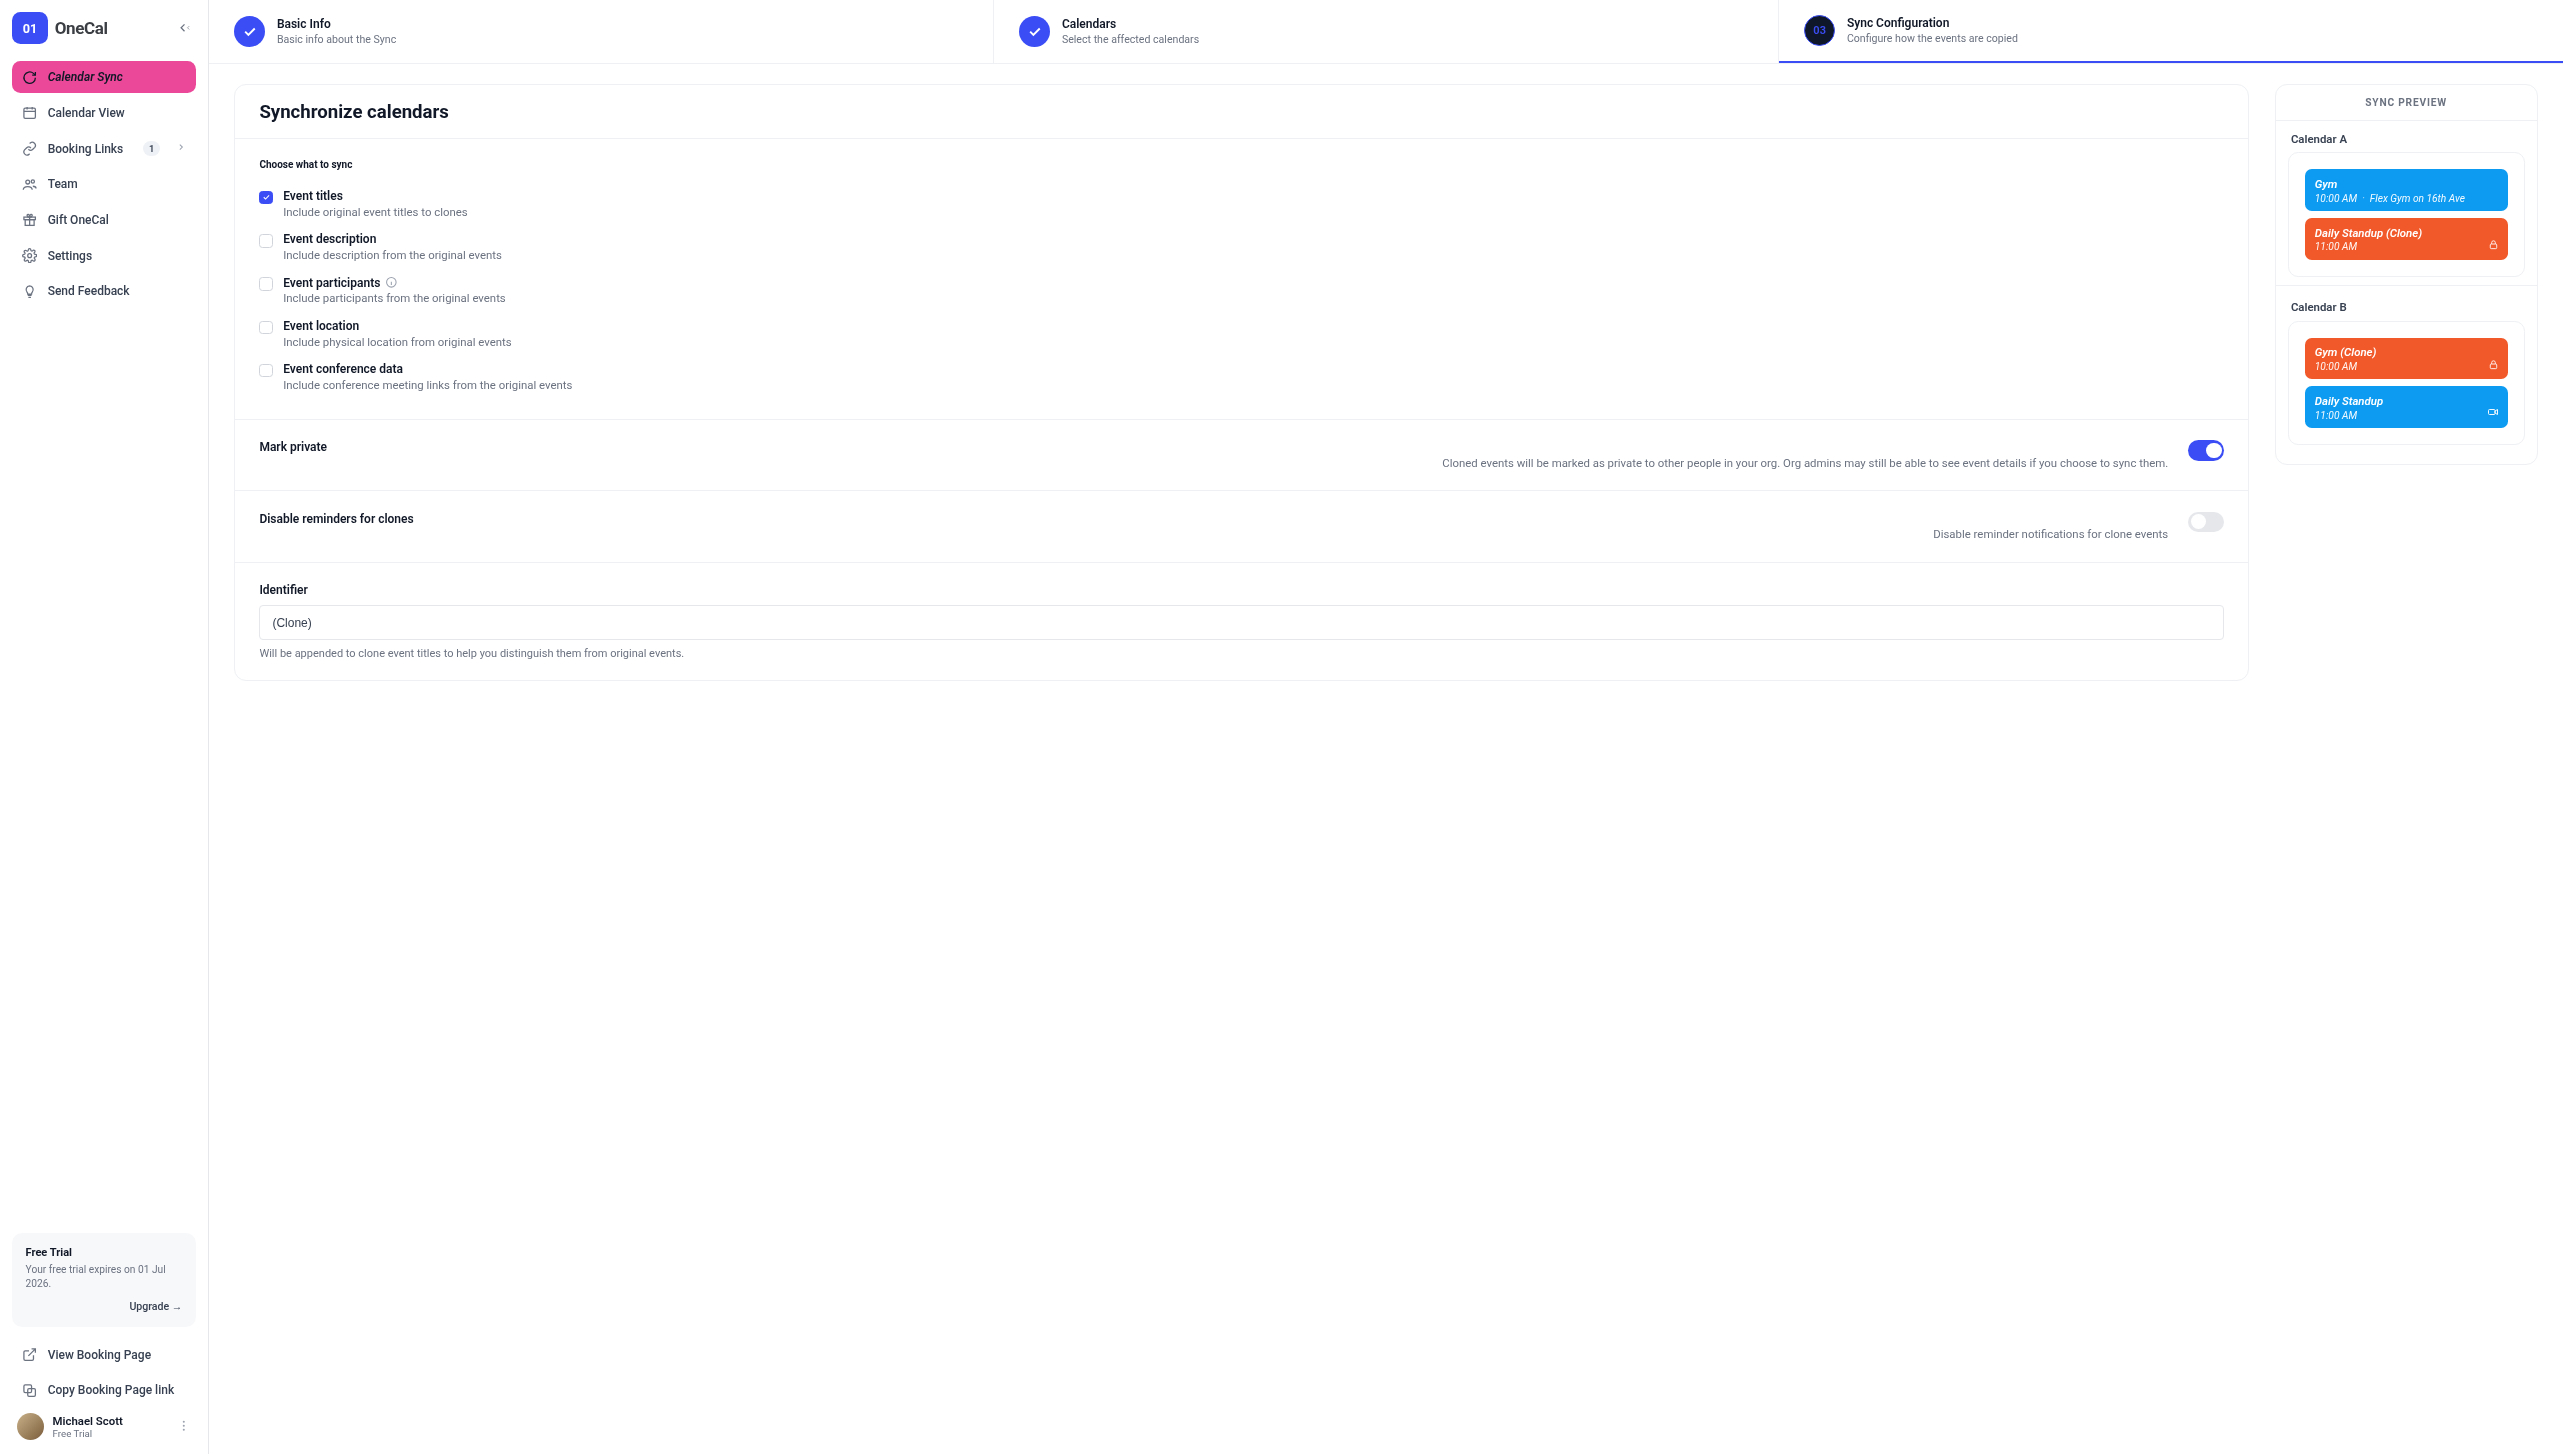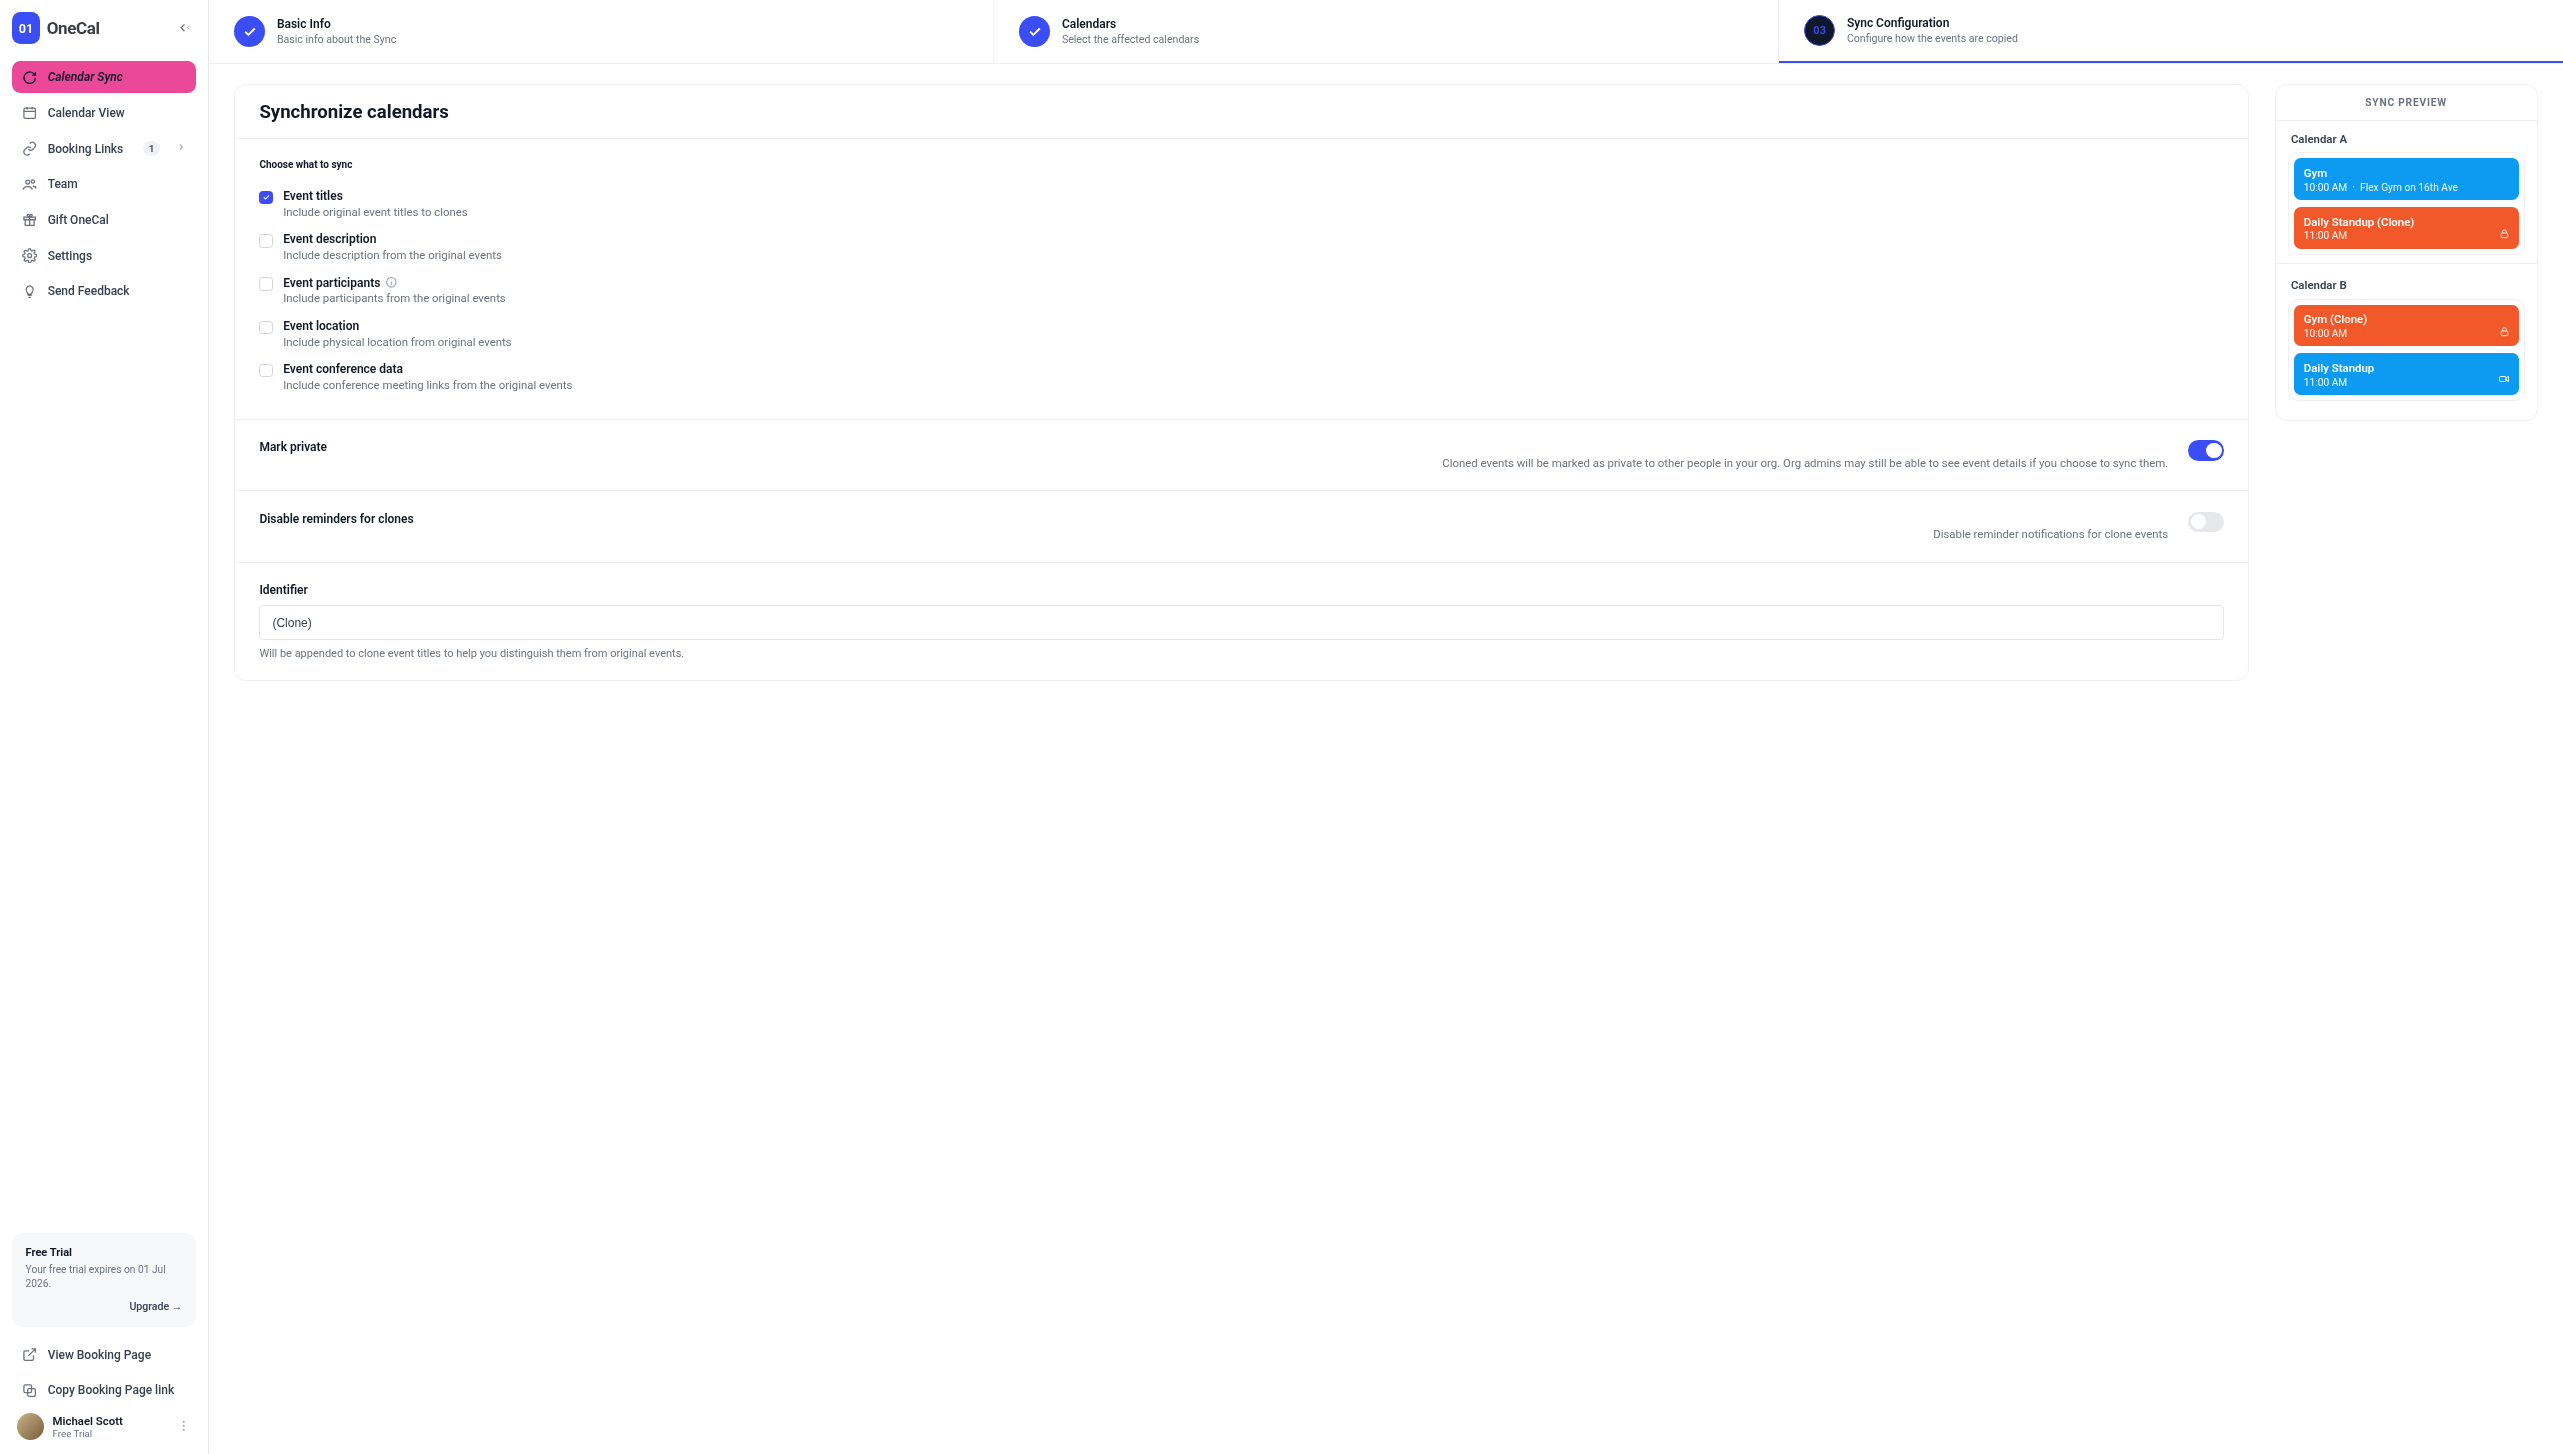--- a/index.html
+++ b/index.html
@@ -2,21 +2,21 @@
 <html style="font-size:13.6px"><head>
   <meta charset="utf-8">
   <style>
     * { box-sizing: border-box; margin: 0; padding: 0; }
     body { font-family: -apple-system, BlinkMacSystemFont, "Segoe UI", Roboto, sans-serif; background: #fff; color: #111827; font-size: 12px; }
     .app { display: flex; height: 100vh; }
     
     .sidebar { width: 209px; background: #fff; border-right: 0.8px solid #e5e7eb; display: flex; flex-direction: column; padding: 12px 12px; }
     .sidebar-top { display: flex; align-items: center; justify-content: space-between; margin-bottom: 17px; }
     .logo-wrap { display: flex; align-items: center; gap: 6.8px; }
-    .logo-mark { width: 28px; height: 32px; border-radius: 8.5px; background: #3b4ef5; display:flex; align-items:center; justify-content:center; color:#fff; font-weight:700; font-size:12.7px;}
+    .logo-mark { width: 36px; height: 32px; border-radius: 8.5px; background: #3b4ef5; display:flex; align-items:center; justify-content:center; color:#fff; font-weight:700; font-size:12.7px;}
     .logo-text { font-weight:700; font-size:17px; color:#3b3f44; letter-spacing:-0.4px;}
     .collapse-btn { width:24px; height:24px; display:flex; align-items:center; justify-content:center; color:#6b7280; cursor:pointer;}
     .nav { display:flex; flex-direction:column; gap:3.4px; }
     .nav-item { display:flex; align-items:center; gap:10.2px; padding:8.5px 10.2px; border-radius:8.5px; color:#374151; cursor:pointer; font-weight:500;}
     .nav-item.active { background:#ec4899; color:#111827; font-weight:600;font-style:italic;}
     .nav-item .icon { width:15.3px; height:15.3px; display:flex; align-items:center; justify-content:center; color:#6b7280;}
     .nav-item.active .icon { color:#111827;}
     .badge { margin-left:auto; background:#eef1f5; border-radius:847px; font-size:9.3px; padding:1.7px 6px; font-weight:600;}
     .chev { margin-left:5.1px; color:#9ca3af;}
     .sidebar-spacer { flex:1; }
@@ -68,21 +68,21 @@
     .toggle .knob { width:15.3px; height:15.3px; border-radius:847px; background:#fff; position:absolute; top:2.5px; transition:left .2s;}
     .toggle.on { background:#3b4ef5;} .toggle.on .knob { left:18px;}
     .toggle.off { background:#e5e7eb;} .toggle.off .knob { left:2.5px;}
 
     .field-label { font-weight:600; font-size:12px; margin-bottom:8.5px;}
     .text-input { width:100%; border:0.8px solid #e5e7eb; border-radius:4px; padding:9.3px 12px; font-size:12px; color:#374151;}
     .help { font-size:11px; color:#6b7280; margin-top:6.8px;}
 
     
     .cal-label { font-size:11.4px; font-weight:600; color:#374151; padding:10.2px 15.3px 6.8px;}
-    .cal-box { margin:0 12px 8.5px; border:0.8px solid #eef0f3; border-radius:10.2px; padding:5px;}
+    .cal-box { margin:0 12px 8.5px; border:0.8px solid #eef0f3; border-radius:10.2px; padding:16px;font-style:italic;}
     .ev { border-radius:6.8px; padding:7.6px 10.2px; color:#fff; margin-bottom:6.8px; position:relative;}
     .ev:last-child{ margin-bottom:0;}
     .ev-blue { background:#0d9bf1;}
     .ev-orange { background:#f1592a;}
     .ev-title { font-weight:600; font-size:11.4px;}
     .ev-sub { font-size:10.2px; opacity:.95; margin-top:1.7px; display:flex; gap:5.1px; align-items:center;}
     .ev-ic { position:absolute; right:8.5px; bottom:6.8px; opacity:.95;}
     .dot { opacity:.7;}
     .divider { height:0.8px; background:#eef0f3; margin:3.4px 0 3.4px;}
   </style>

